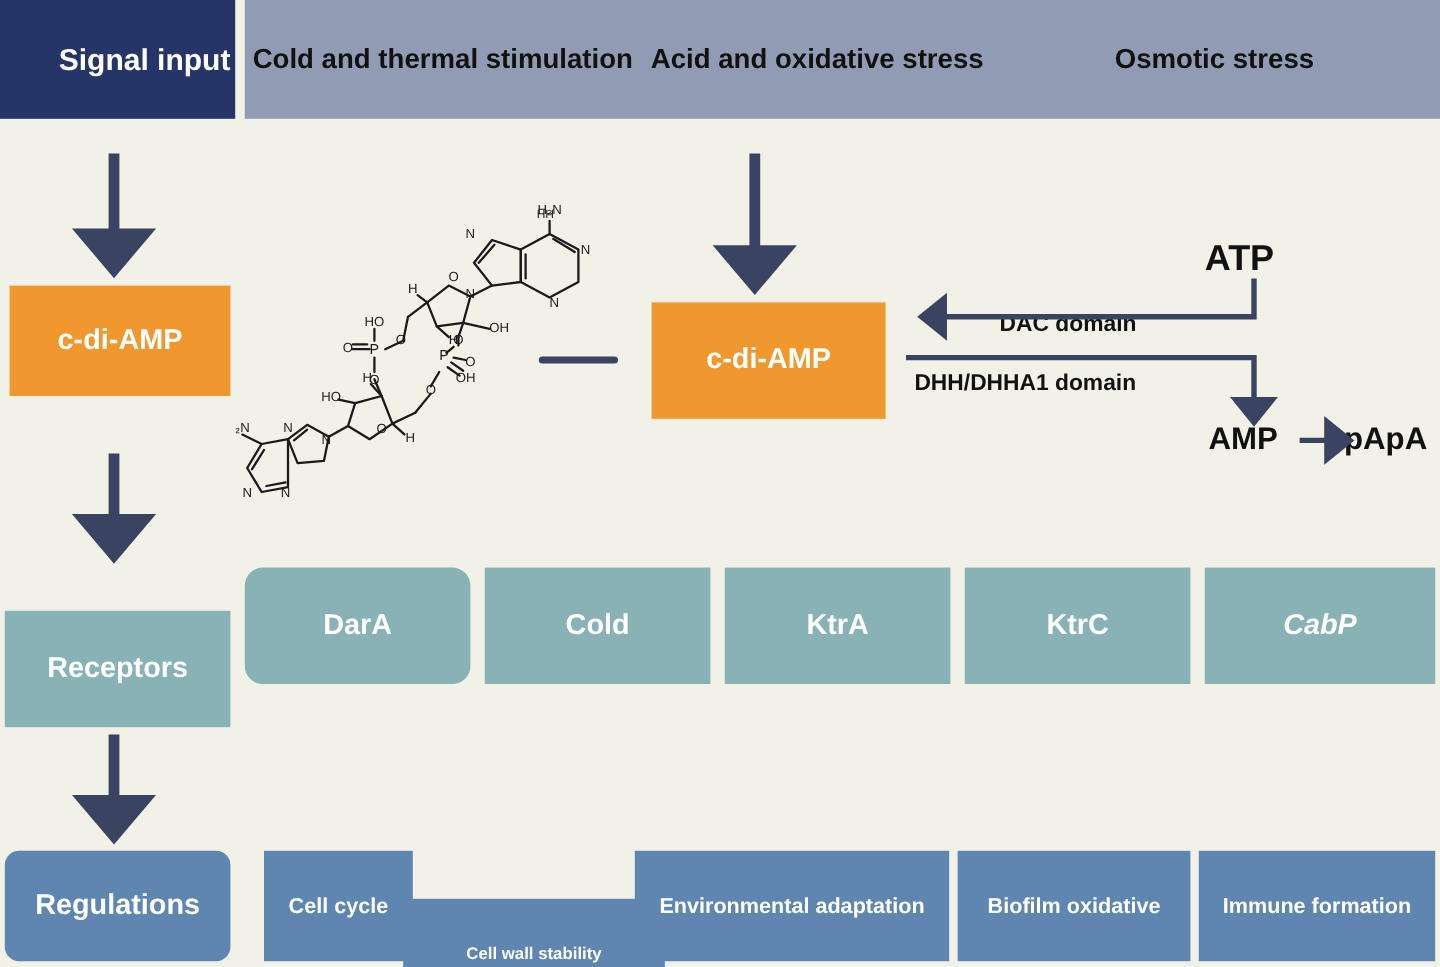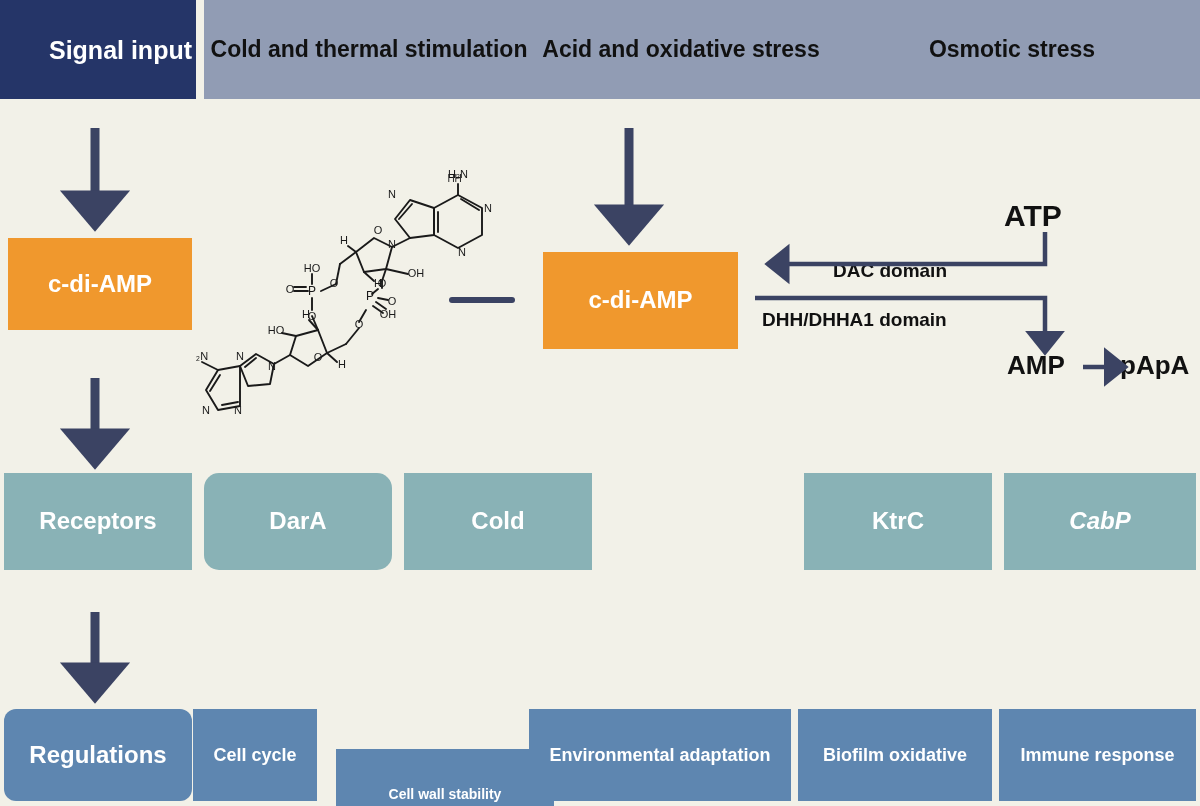--- a/index.html
+++ b/index.html
@@ -24,31 +24,31 @@
   #stim-0{left:0;width:330px;}
   #stim-1{left:332px;width:290px;}
   #stim-2{left:620px;width:376px;}
 
   
   #cdiamp-left{left:8px;top:238px;width:184px;height:92px;background:#f0982d;font-size:24px;}
   #cdiamp-right{left:543px;top:252px;width:195px;height:97px;background:#f0982d;font-size:24px;}
 
   
   .recep{top:473px;height:97px;background:#89b2b6;font-size:24px;}
-  #recep-0{left:4px;width:188px;}
+  #recep-0{left:4px;width:188px;margin-top:36px;}
   #recep-1{left:204px;width:188px;border-radius:15px;}
   #recep-2{left:404px;width:188px;}
   #recep-3{left:604px;width:188px;}
   #recep-4{left:804px;width:188px;}
   #recep-5{left:1004px;width:192px;font-style:italic;}
 
   
   .reg{top:709px;height:92px;background:#5e86b0;}
   #reg-0{left:4px;width:188px;font-size:24px;border-radius:12px;}
-  #reg-1{left:193px;width:124px;font-size:18px;}
+  #reg-1{left:220px;width:124px;font-size:18px;}
   #reg-2{left:336px;width:218px;font-size:14px;margin-top:40px;}
   #reg-3{left:529px;width:262px;font-size:18px;}
   #reg-4{left:798px;width:194px;font-size:18px;}
   #reg-5{left:999px;width:197px;font-size:18px;}
 
   
   .mol-label{position:absolute;font-weight:bold;color:#111;white-space:nowrap;}
   #atp-label{left:1004px;top:199px;font-size:30px;}
   #amp-label{left:1007px;top:350px;font-size:26px;}
   #papa-label{left:1120px;top:350px;font-size:26px;}
@@ -201,23 +201,24 @@
     <path d="M755,298 L1045,298 L1045,344" fill="none" stroke="#3b4363" stroke-width="4.5" marker-end="url(#thinHead)"></path>
 
     <line x1="1083" y1="367" x2="1117" y2="367" stroke="#3b4363" stroke-width="4.5" marker-end="url(#thinHead)"></line>
 
     <line x1="452" y1="300" x2="512" y2="300" stroke="#3b4363" stroke-width="6" stroke-linecap="round"></line>
   </svg>
 
   <div class="box recep" id="recep-0">Receptors</div>
   <div class="box recep" id="recep-1">DarA</div>
   <div class="box recep" id="recep-2">Cold</div>
+  <div class="box recep" id="recep-3">KtrA</div>
   <div class="box recep" id="recep-4">KtrC</div>
   <div class="box recep" id="recep-5">CabP</div>
 
   <div class="box reg" id="reg-0">Regulations</div>
   <div class="box reg" id="reg-1">Cell cycle</div>
   <div class="box reg" id="reg-2">Cell wall stability</div>
   <div class="box reg" id="reg-3">Environmental adaptation</div>
   <div class="box reg" id="reg-4">Biofilm oxidative</div>
-  <div class="box reg" id="reg-5">Immune response</div>
+  <div class="box reg" id="reg-5">Immune formation</div>
 
 </div>
 
 </body></html>

